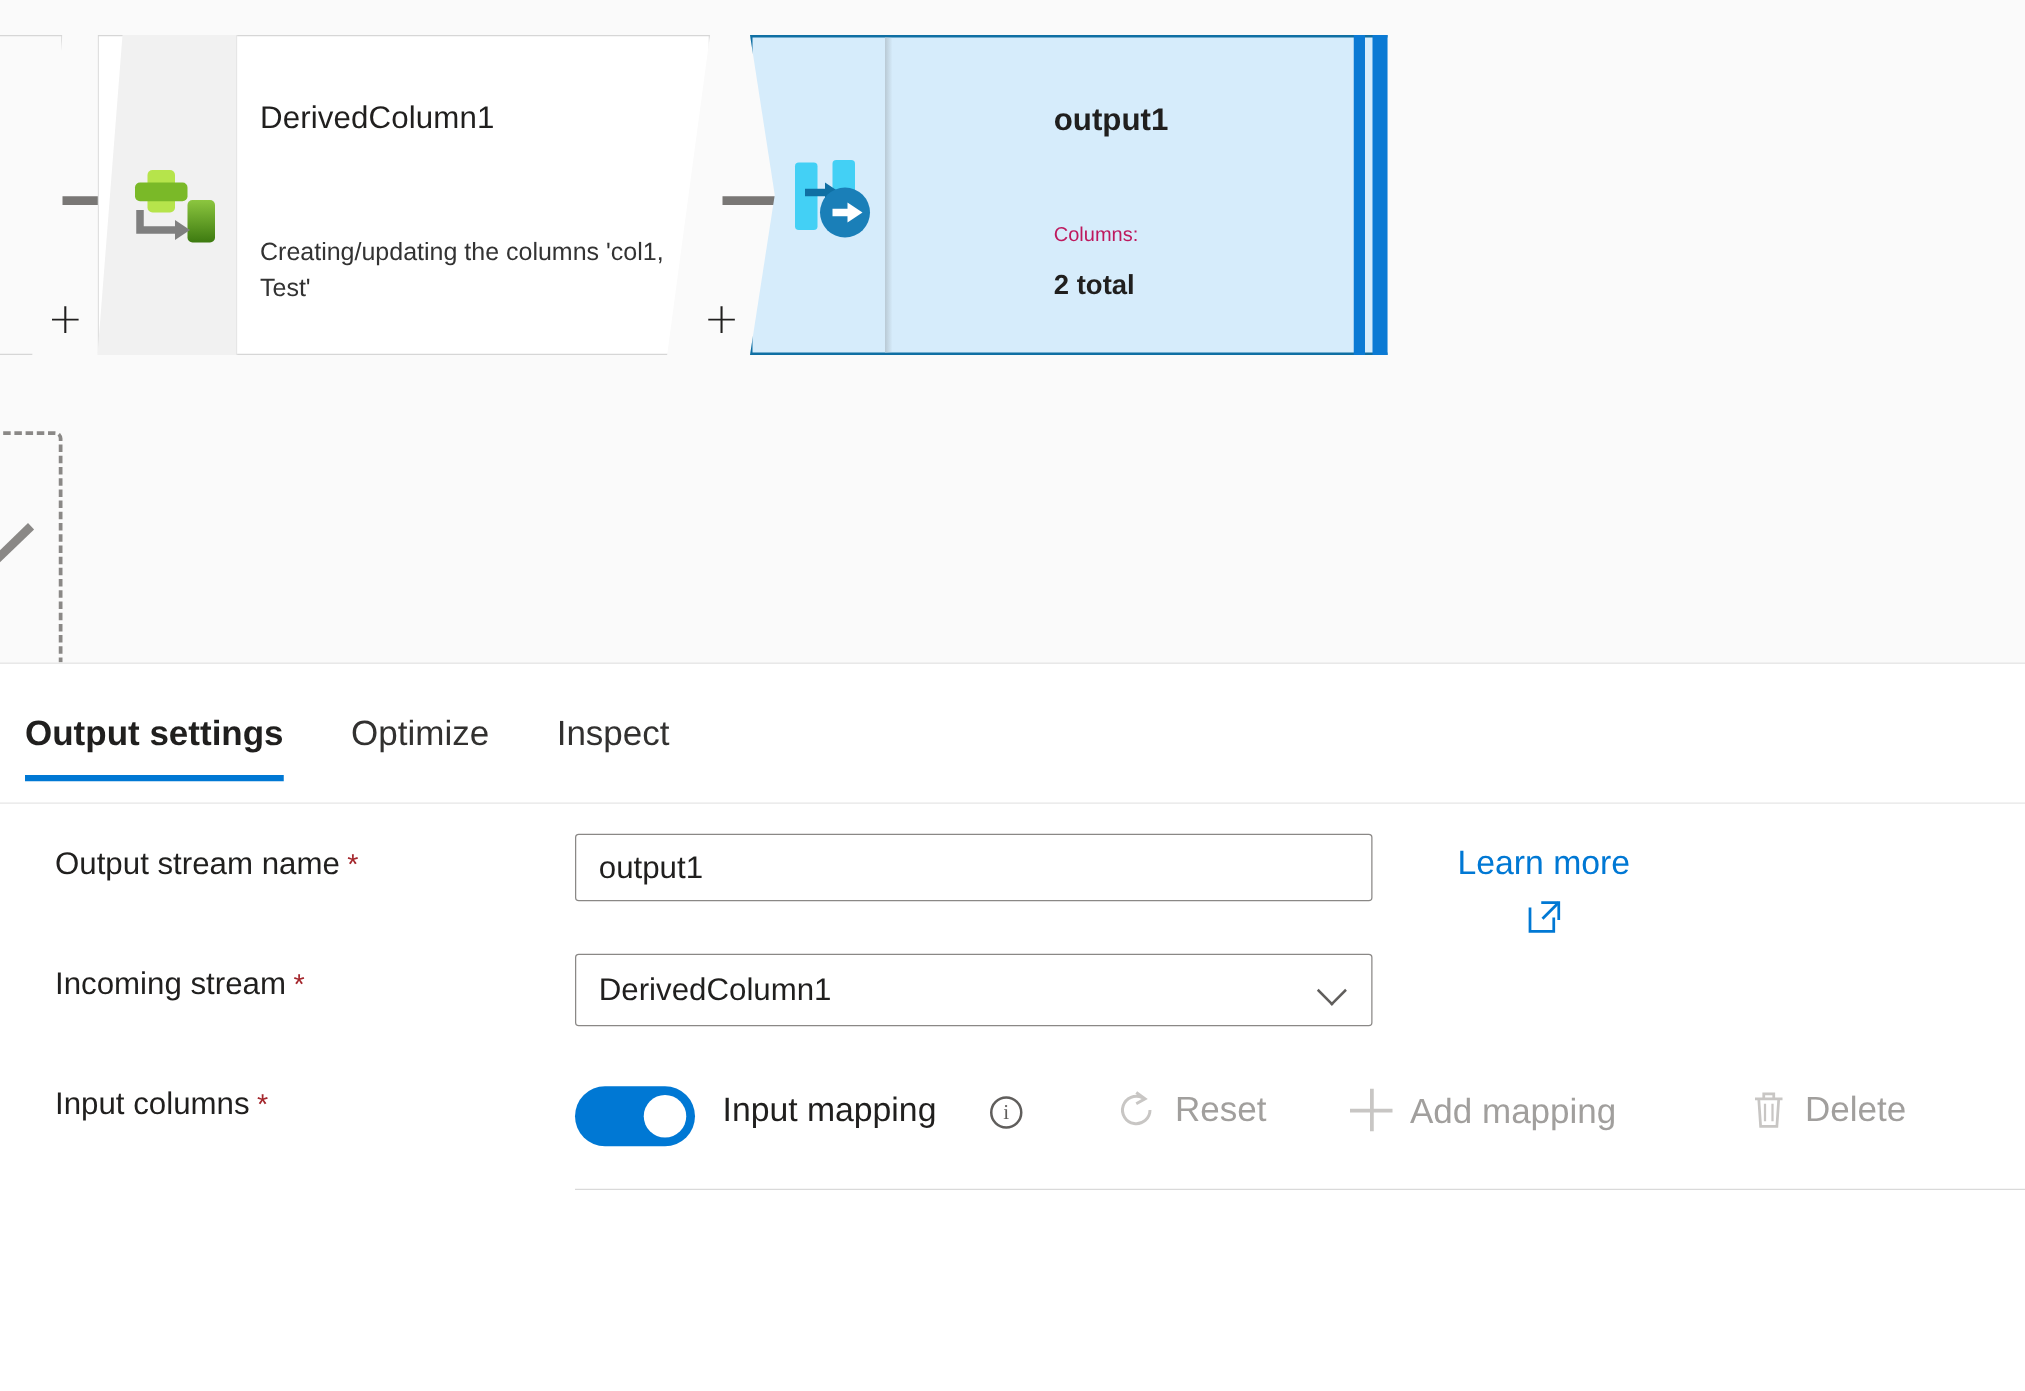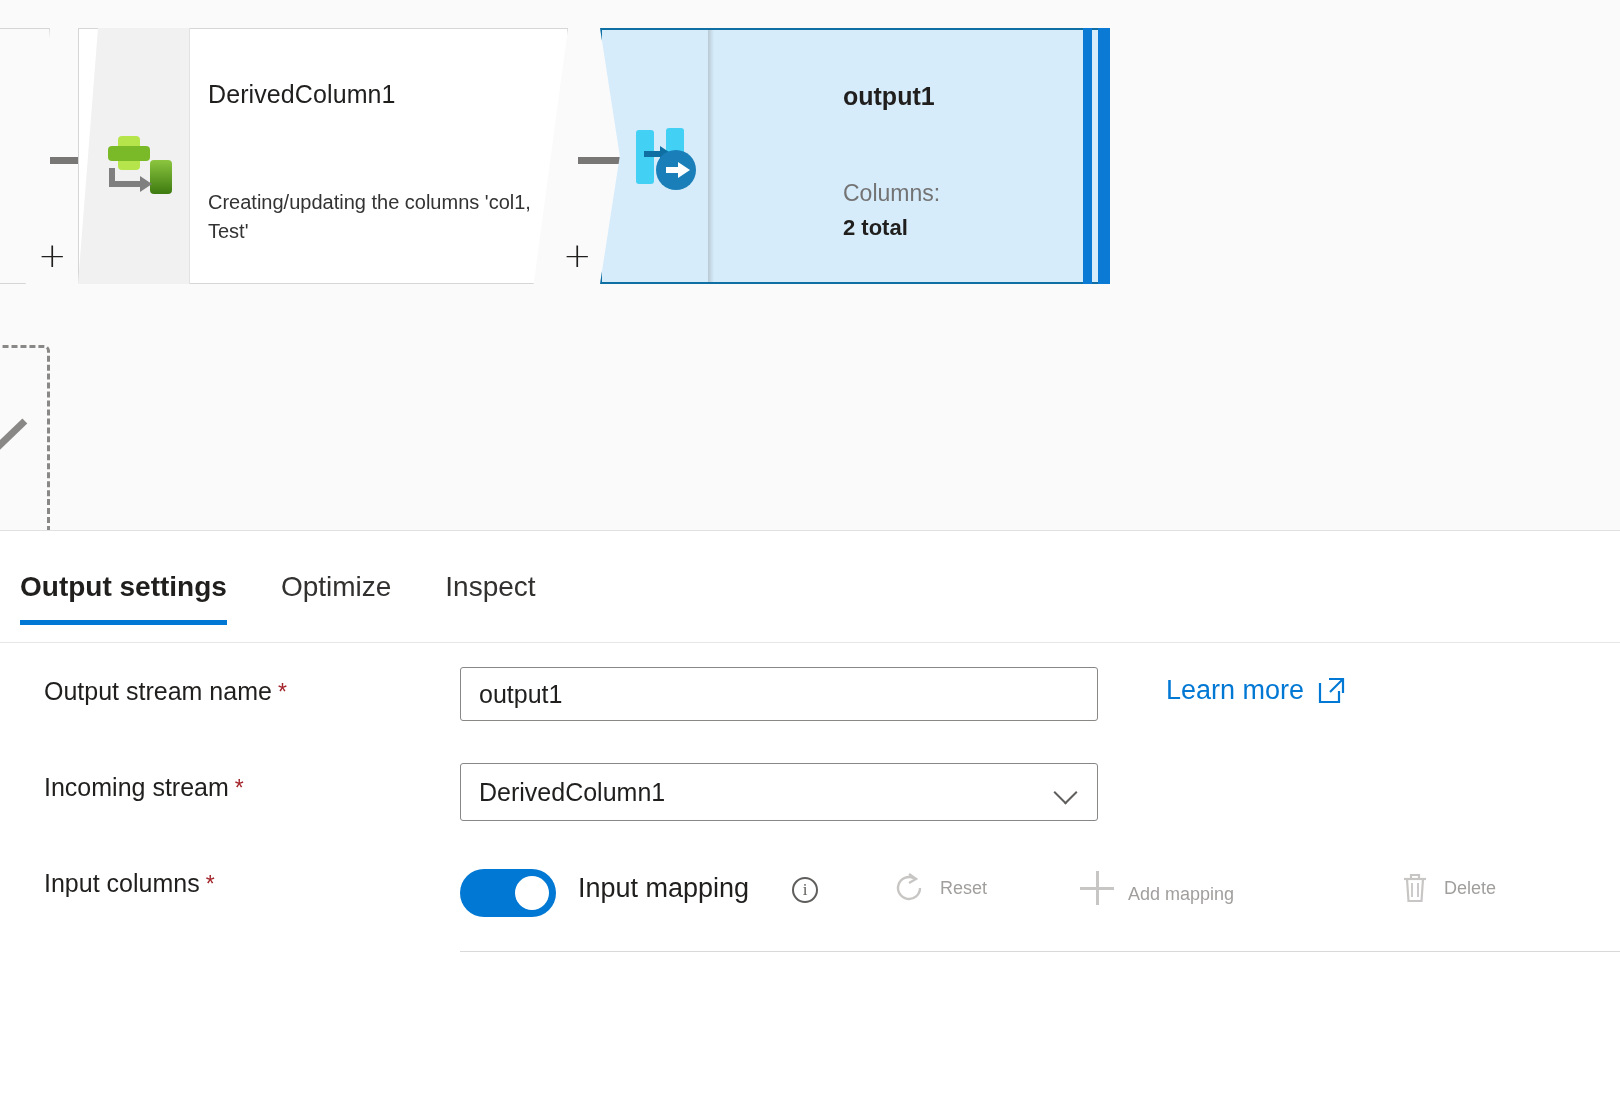--- a/index.html
+++ b/index.html
@@ -98,21 +98,21 @@
   }
   .out-bar-1 { position:absolute; left:1083px; top:28px; width:9px; height:256px; background:#0b7ad4; }
   .out-bar-2 { position:absolute; left:1098px; top:28px; width:12px; height:256px; background:#0b7ad4; }
 
   .out-title {
     position: absolute; left: 135px; top: 52px;
     font-size: 25px; color: #201f1e; font-weight: 600;
   }
   .out-sub {
     position: absolute; left: 135px; top: 150px;
-    font-size: 23px; color: #737373;
+    font-size: 16px; color: #be185d;
   }
   .out-val {
     position: absolute; left: 135px; top: 185px;
     font-size: 22px; color: #201f1e; font-weight: 600;
   }
 
   
   .ghost-box {
     position: absolute; left: -120px; top: 345px; width: 170px; height: 220px;
     border: 3px dashed #8a8886; border-radius: 6px;
@@ -201,20 +201,21 @@
     width: 15px; height: 15px;
     border-right: 2px solid #605e5c; border-bottom: 2px solid #605e5c;
     transform: rotate(45deg);
   }
 
   .learn-more {
     position: absolute; left: 1166px; top: 16px;
     font-size: 27px; color: #0078d4; cursor: pointer;
     display: flex; align-items: center; gap: 14px;
     white-space: nowrap;
+    flex-direction: column;
   }
   .ext-icon {
     position: relative; width: 27px; height: 27px;
   }
   .ext-icon svg { display:block; }
 
   
   .mapping-row { position: relative; height: 100px; }
   .toggle {
     position: absolute; left: 460px; top: 18px;
@@ -233,21 +234,21 @@
     position: absolute; left: 792px; top: 26px;
     width: 26px; height: 26px; border: 2px solid #605e5c; border-radius: 50%;
     color: #605e5c; font-size: 17px; text-align: center; line-height: 22px;
     font-family: "Liberation Serif", serif;
     cursor: pointer;
   }
 
   .cmd {
     position: absolute; top: 20px;
     display: flex; align-items: center; gap: 14px;
-    font-size: 18px; color: #a19f9d;
+    font-size: 28px; color: #a19f9d;
     white-space: nowrap; cursor: default;
   }
   .cmd-reset { left: 892px; }
   .cmd-add   { left: 1080px; align-items: flex-end; }
   .cmd-del   { left: 1400px; }
 
   .icon-refresh { width: 34px; height: 34px; }
   .icon-plus {
     width: 34px; height: 34px; position: relative;
   }

